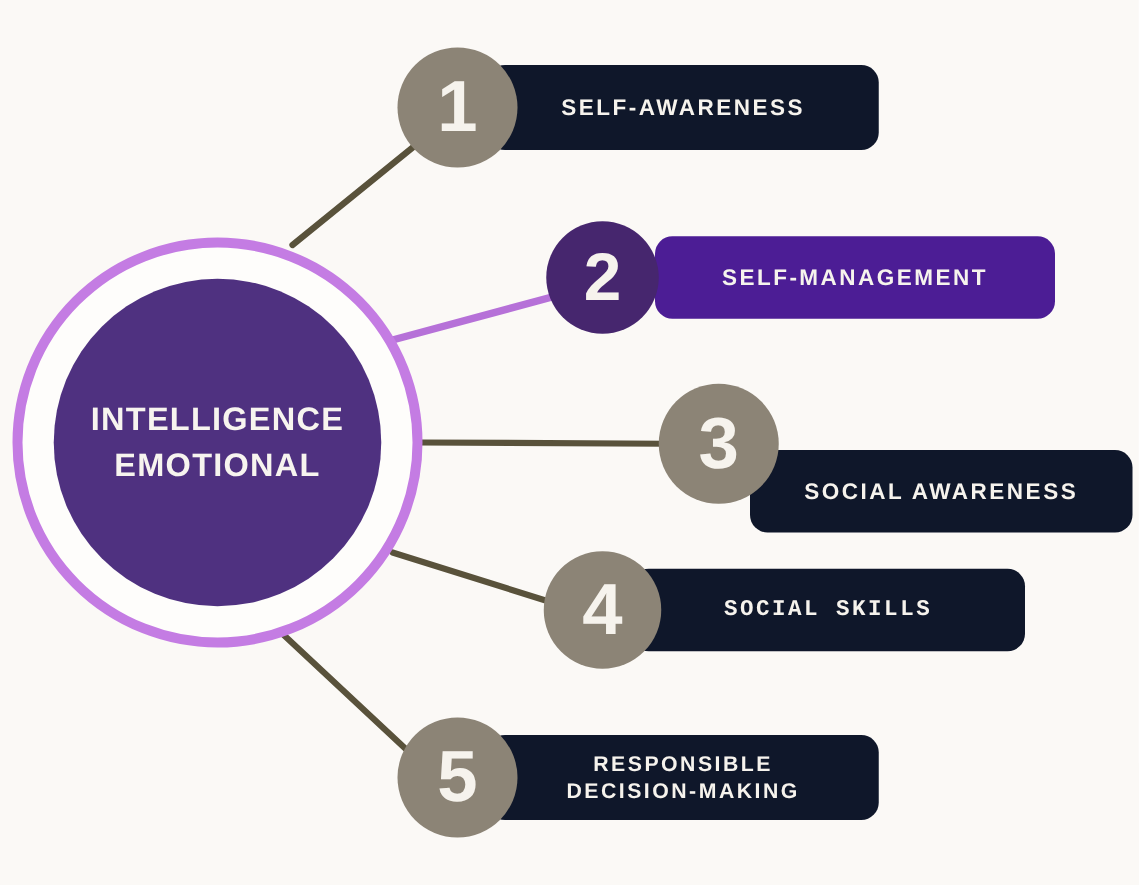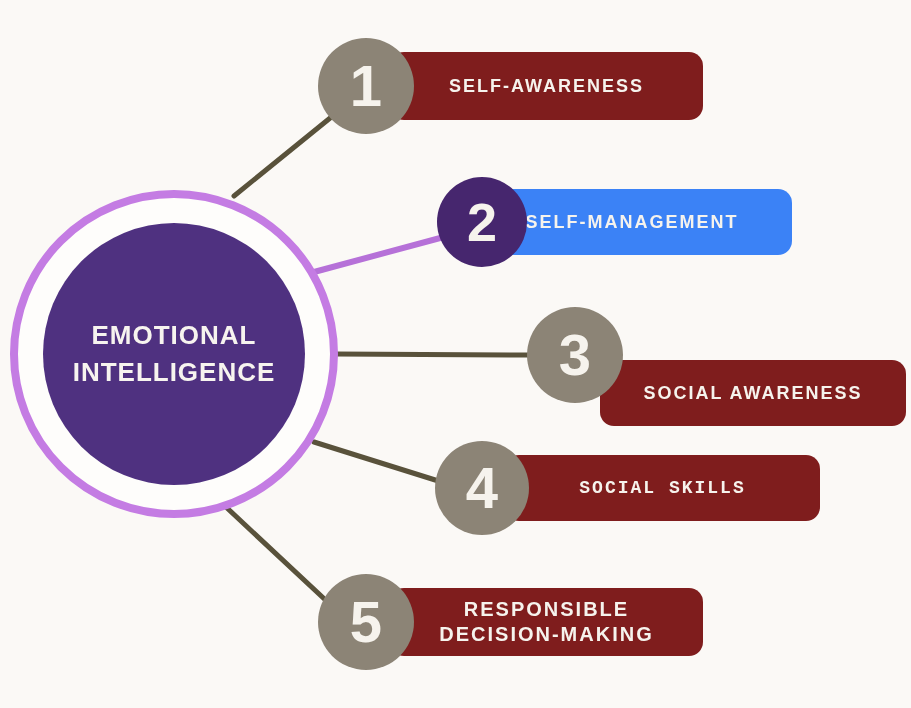--- a/index.html
+++ b/index.html
@@ -46,21 +46,21 @@
     color: #f7f4ef;
     font-weight: bold;
     font-size: 26px;
     letter-spacing: 1px;
     line-height: 1.42;
   }
   
   .item { position: absolute; z-index: 2; }
   .bar {
     position: absolute;
-    background: #7f1d1d;
+    background: #0f172a;
     border-radius: 14px;
     display: flex;
     align-items: center;
     justify-content: center;
     z-index: 2;
   }
   .bar-label {
     color: #f6f3ed;
     font-weight: bold;
     font-size: 18px;
@@ -80,52 +80,52 @@
   .num {
     color: #f6f3ed;
     font-weight: bold;
     font-size: 58px;
     line-height: 1;
   }
   
   .item-1 .bar        { left: 390px; top: 52px;  width: 313px; height: 68px; }
   .item-1 .num-circle { left: 318px; top: 38px;  width: 96px;  height: 96px; }
   
-  .item-2 .bar        { left: 472px; top: 189px; width: 320px; height: 66px; background: #3b82f6; }
+  .item-2 .bar        { left: 524px; top: 189px; width: 320px; height: 66px; background: #4c1d95; }
   .item-2 .num-circle { left: 437px; top: 177px; width: 90px;  height: 90px; background: #46266e; }
   .item-2 .num        { font-size: 54px; }
   
   .item-3 .bar        { left: 600px; top: 322px; width: 306px; height: 66px; margin-top: 38px; }
   .item-3 .num-circle { left: 527px; top: 307px; width: 96px;  height: 96px; }
   
   .item-4 .bar        { left: 505px; top: 455px; width: 315px; height: 66px; font-family: Liberation Mono, monospace; }
   .item-4 .num-circle { left: 435px; top: 441px; width: 94px;  height: 94px; }
   
   .item-5 .bar        { left: 390px; top: 588px; width: 313px; height: 68px; }
-  .item-5 .bar .bar-label { font-size: 20px; max-width: 230px; }
+  .item-5 .bar .bar-label { font-size: 17px; max-width: 230px; }
   .item-5 .num-circle { left: 318px; top: 574px; width: 96px;  height: 96px; }
 </style>
 </head>
 <body>
 
 <div class="canvas">
 
   <svg class="connectors" viewBox="0 0 911 708" xmlns="http://www.w3.org/2000/svg">
     <line x1="234" y1="196" x2="340" y2="110" stroke="#59523b" stroke-width="5" stroke-linecap="round"></line>
     <line x1="314" y1="272" x2="455" y2="234" stroke="#b671d8" stroke-width="6" stroke-linecap="round"></line>
     <line x1="336" y1="354" x2="532" y2="355" stroke="#59523b" stroke-width="5" stroke-linecap="round"></line>
     <line x1="314" y1="442" x2="448" y2="484" stroke="#59523b" stroke-width="5" stroke-linecap="round"></line>
     <line x1="227" y1="508" x2="333" y2="607" stroke="#59523b" stroke-width="5" stroke-linecap="round"></line>
   </svg>
 
   <div class="hub-ring"></div>
   <div class="hub-circle">
     <div class="hub-title">
+      <div>INTELLIGENCE</div>
       <div>EMOTIONAL</div>
-      <div>INTELLIGENCE</div>
     </div>
   </div>
 
   <div class="item item-1">
     <div class="bar">
       <span class="bar-label">SELF-AWARENESS</span>
     </div>
     <div class="num-circle">
       <span class="num">1</span>
     </div>

